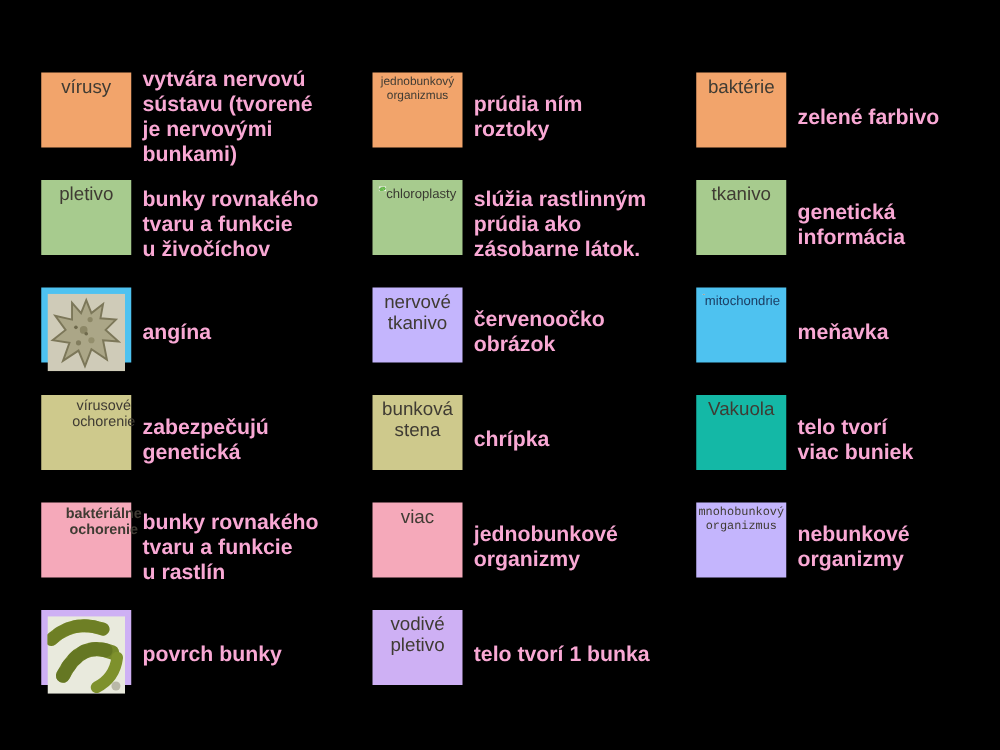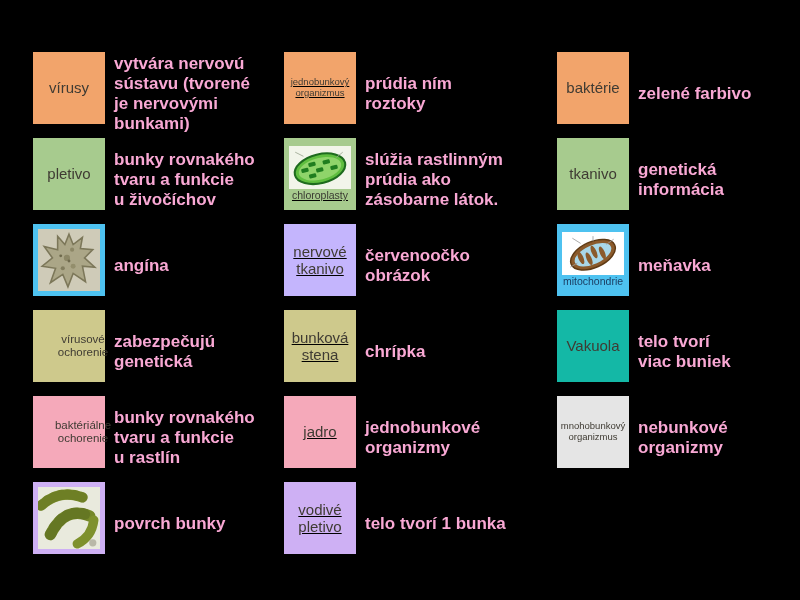--- a/index.html
+++ b/index.html
@@ -7,32 +7,32 @@
     width:800px;height:600px;
     background:#000;
     overflow:hidden;
     position:relative;
     font-family:"Liberation Sans","DejaVu Sans",sans-serif;
   }
   #board{position:absolute;inset:0;}
   .column{position:absolute;top:52px;width:250px;}
   .pair{display:flex;align-items:center;height:72px;margin-bottom:14px;}
   .tile{
-    width:72px;height:72px;flex:0 0 72px;
-    display:flex;align-items:center;justify-content:center;
+    width:72px;height:60px;flex:0 0 72px;
+    display:flex;justify-content:center;
     text-align:center;box-sizing:border-box;padding:3px;
     cursor:pointer;
   }
   .tile-label{
     color:#3F3B33;white-space:pre-line;line-height:1.15;
   }
   .tile-label.size-md{font-size:15px;}
   .tile-label.size-sm{font-size:11.5px;margin-left:28px;}
   .tile-label.size-xs{font-size:9.5px;}
-  .image-tile{flex-direction:column;justify-content:center;padding:5px;}
+  .image-tile{flex-direction:row;justify-content:center;padding:5px;}
   .tile-image{display:block;width:100%;}
   .tile-image svg{display:block;width:100%;height:auto;}
   .tile-caption{
     display:block;font-size:10.5px;color:#3A3A32;line-height:1.1;margin-top:1px;
     white-space:nowrap;
   }
   .answer{
     margin-left:9px;
     color:#f9a8d4;font-weight:700;font-size:17px;line-height:1.18;
     white-space:pre-line;
@@ -81,21 +81,21 @@
       </div>
       <div class="pair">
         <div class="tile" style="background: rgb(206, 201, 140);">
           <span class="tile-label size-sm">vírusové
 ochorenie</span>
         </div>
         <div class="answer">zabezpečujú
 genetická</div>
       </div>
       <div class="pair">
-        <div class="tile" style="background: rgb(245, 169, 186);">
+        <div class="tile" style="background: rgb(245, 169, 186); font-weight: bold;">
           <span class="tile-label size-sm">baktériálne
 ochorenie</span>
         </div>
         <div class="answer">bunky rovnakého
 tvaru a funkcie
 u rastlín</div>
       </div>
       <div class="pair">
         <div class="tile image-tile" style="background: rgb(206, 176, 244);">
           <span class="tile-image">
@@ -106,21 +106,21 @@
               <path d="M12 46 Q 26 18 50 28" stroke="#75882A" stroke-width="11" fill="none" stroke-linecap="round"></path>
               <path d="M12 46 Q 26 18 50 28" stroke="#55651C" stroke-width="11" fill="none" stroke-linecap="round" stroke-dasharray="2 6" opacity="0.5"></path>
               <path d="M38 55 Q 52 48 54 32" stroke="#7E912C" stroke-width="9" fill="none" stroke-linecap="round"></path>
               <circle cx="53" cy="54" r="3.5" fill="#B9B8A8"></circle>
             </svg>
           </span>
         </div>
         <div class="answer">povrch bunky</div>
       </div>
     </div>
-    <div class="column" style="left: 284px; text-decoration: underline;">
+    <div class="column" style="left: 298px;">
       <div class="pair">
         <div class="tile" style="background: rgb(242, 164, 107);">
           <span class="tile-label size-xs">jednobunkový
 organizmus</span>
         </div>
         <div class="answer">prúdia ním
 roztoky</div>
       </div>
       <div class="pair">
         <div class="tile image-tile" style="background: rgb(167, 203, 142);">
@@ -158,21 +158,21 @@
       </div>
       <div class="pair">
         <div class="tile" style="background: rgb(206, 201, 140);">
           <span class="tile-label size-md">bunková
 stena</span>
         </div>
         <div class="answer">chrípka</div>
       </div>
       <div class="pair">
         <div class="tile" style="background: rgb(245, 169, 186);">
-          <span class="tile-label size-md">jadro</span>
+          <span class="tile-label size-md">viac</span>
         </div>
         <div class="answer">jednobunkové
 organizmy</div>
       </div>
       <div class="pair">
         <div class="tile" style="background: rgb(206, 176, 244);">
           <span class="tile-label size-md">vodivé
 pletivo</span>
         </div>
         <div class="answer">telo tvorí 1 bunka</div>
@@ -215,21 +215,21 @@
         <div class="answer">meňavka</div>
       </div>
       <div class="pair">
         <div class="tile" style="background: #14b8a6;">
           <span class="tile-label size-md">Vakuola</span>
         </div>
         <div class="answer">telo tvorí
 viac buniek</div>
       </div>
       <div class="pair">
-        <div class="tile" style="background: #e5e5e5;">
+        <div class="tile" style="background: #c4b5fd; font-family: Liberation Mono, monospace;">
           <span class="tile-label size-xs">mnohobunkový
 organizmus</span>
         </div>
         <div class="answer">nebunkové
 organizmy</div>
       </div>
     </div>
   </main>
 
 </body></html>

